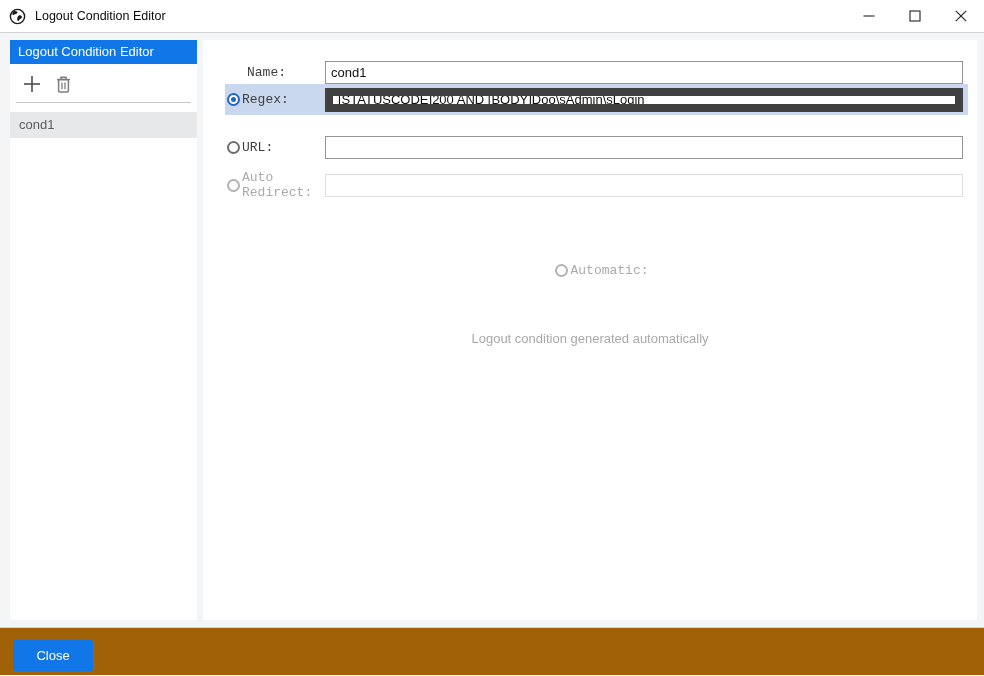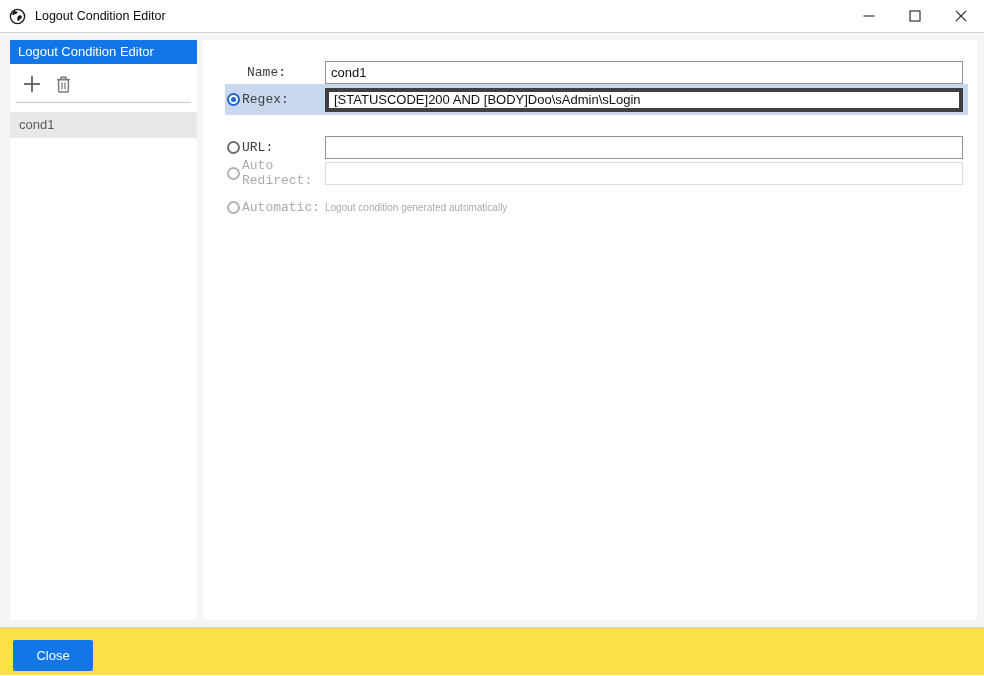--- a/index.html
+++ b/index.html
@@ -87,38 +87,38 @@
 
   .row-regex {
     margin-top: 0;
     height: 31px;
     margin-left: 22px;
     margin-right: 9px;
     background: #c9d8ef;
   }
   .row-regex .label-area { flex: 0 0 100px; padding-left: 2px; }
   .row-regex input[type="text"] {
-    border: 4px solid #404040;
+    border: 8px solid #404040;
     height: 24px;
     margin-right: 5px;
   }
 
   .row-url { margin-top: 20px; height: 24px; }
   .row-url .label-area { padding-left: 24px; }
 
-  .row-autoredirect { margin-top: 2px; height: 24px; }
+  .row-autoredirect { margin-top: 14px; height: 24px; }
   .row-autoredirect .label-area { padding-left: 24px; }
   .row-autoredirect input[type="text"] {
     border: 1px solid #dedede;
     color: #9a9a9a;
   }
 
-  .row-automatic { margin-top: 12px; height: 20px; }
+  .row-automatic { margin-top: 12px; height: 20px; flex-direction: column; }
   .row-automatic .label-area { padding-left: 24px; }
-  .auto-note { color: #a9a9a9; font-size: 10px; }
+  .auto-note { color: #a9a9a9; font-size: 13px; }
 
   
   .radio {
     width: 13px; height: 13px;
     border-radius: 50%;
     background: #ffffff;
     margin-right: 2px;
     flex: 0 0 13px;
     position: relative;
   }
@@ -128,21 +128,21 @@
     position: absolute;
     left: 2px; top: 2px;
     width: 5px; height: 5px;
     border-radius: 50%;
     background: #1f67cf;
   }
   .radio.off { border: 2px solid #6e6e6e; }
   .radio.off-disabled { border: 2px solid #b2b2b2; }
 
   
-  .footer { height: 47px; background: #fde047; }
+  .footer { height: 47px; background: #a16207; }
   .close-btn {
     margin: 12px 0 0 13px;
     width: 80px; height: 31px;
     background: #1176e8;
     color: #ffffff;
     font-size: 13px;
     font-family: "Liberation Sans", sans-serif;
     border: none;
     border-radius: 2px;
     cursor: default;

